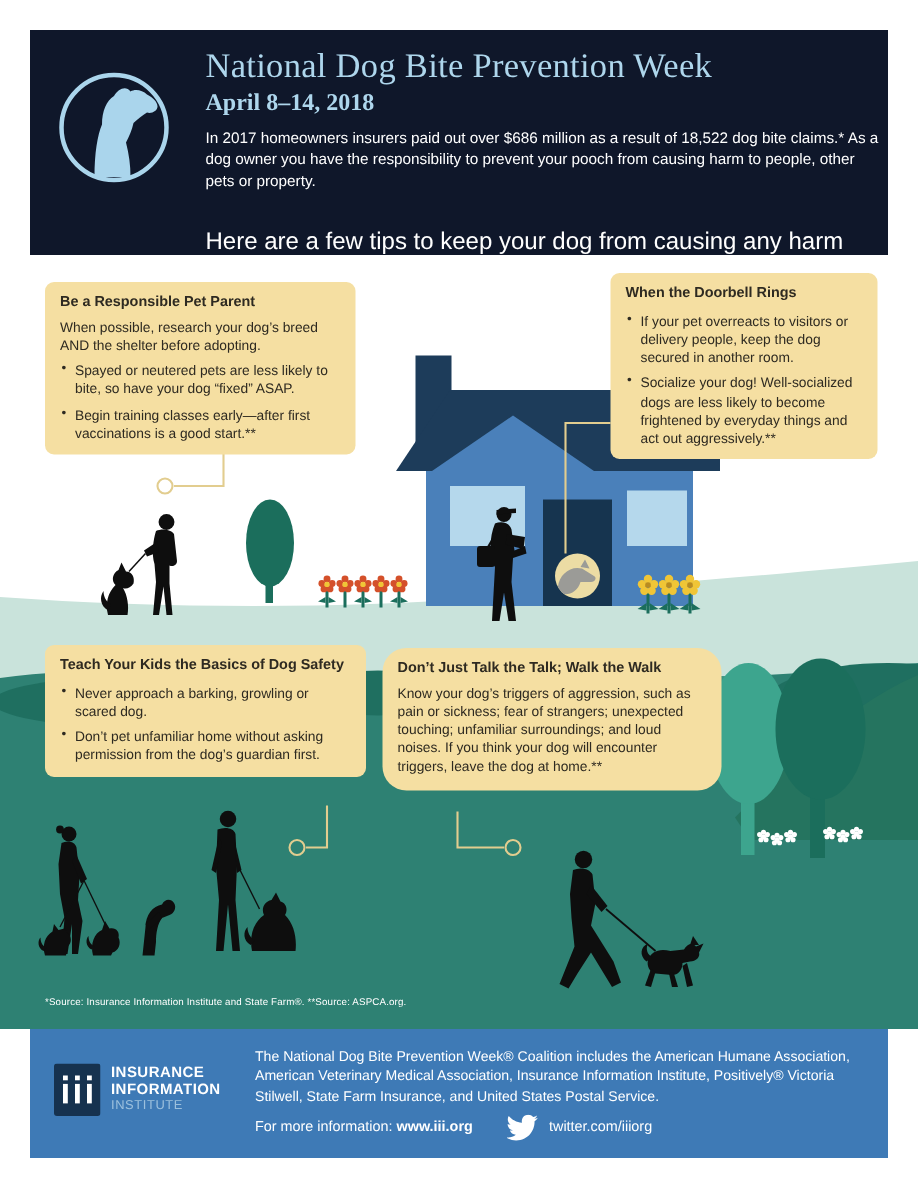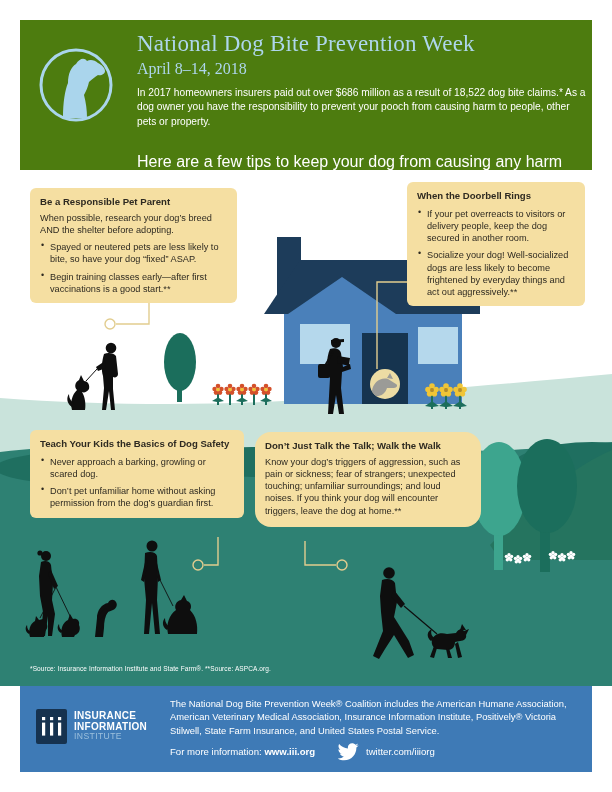--- a/index.html
+++ b/index.html
@@ -43,29 +43,29 @@
   .info-line{position:absolute;left:150px;top:60px;color:#fff;font-size:9.6px;text-align:center;}
   .info-line b{font-weight:bold;}
   .tw-icon{position:absolute;left:318px;top:57px;width:21px;height:18px;}
   .tw-handle{position:absolute;left:346px;top:60px;color:#fff;font-size:9.6px;}
 </style>
 </head>
 <body>
 
 <div class="page">
 
-  <div class="header" style="background-color: #4d7c0f;">
+  <div class="header" style="background-color: #0f172a;">
     <svg class="badge" viewBox="0 0 80 80">
       <circle cx="40" cy="41" r="35" fill="none" stroke="#aad5ec" stroke-width="3"></circle>
       <path fill="#aad5ec" d="M27,74 C27,58 29,46 32,39 C32,30 35,23 40,20 C43,15 48,13 51,17
         C54,15 59,16 62,19 C66,21 69,24 69,27 C69,30 65,32 62,31 C59,33 56,35 53,38
         C52,43 50,47 48,51 C50,59 51,66 51,74 Z"></path>
     </svg>
     <div class="h-title" style="color: rgb(174, 214, 236);">National Dog Bite Prevention Week</div>
-    <div class="h-sub" style="color: rgb(174, 214, 236);">April 8–14, 2018</div>
+    <div class="h-sub" style="color: rgb(174, 214, 236); font-weight: bold;">April 8–14, 2018</div>
     <div class="h-p1">In 2017 homeowners insurers paid out over $686 million as a result of 18,522 dog bite claims.* As a dog owner you have the responsibility to prevent your pooch from causing harm to people, other pets or property.</div>
     <div class="h-p2">Here are a few tips to keep your dog from causing any harm and taking a bite out of your bank account.</div>
   </div>
 
   <svg class="scene" viewBox="0 170 612 516">
 
     <path fill="#c9e3db" d="M0,398 C110,406 230,406 330,398 C430,390 530,382 612,374 L612,470 L0,470 Z"></path>
 
     <path fill="#2e8173" d="M0,452 C60,444 140,446 220,452 C300,458 360,446 430,450 C500,454 560,446 612,442 L612,686 L0,686 Z"></path>
 

